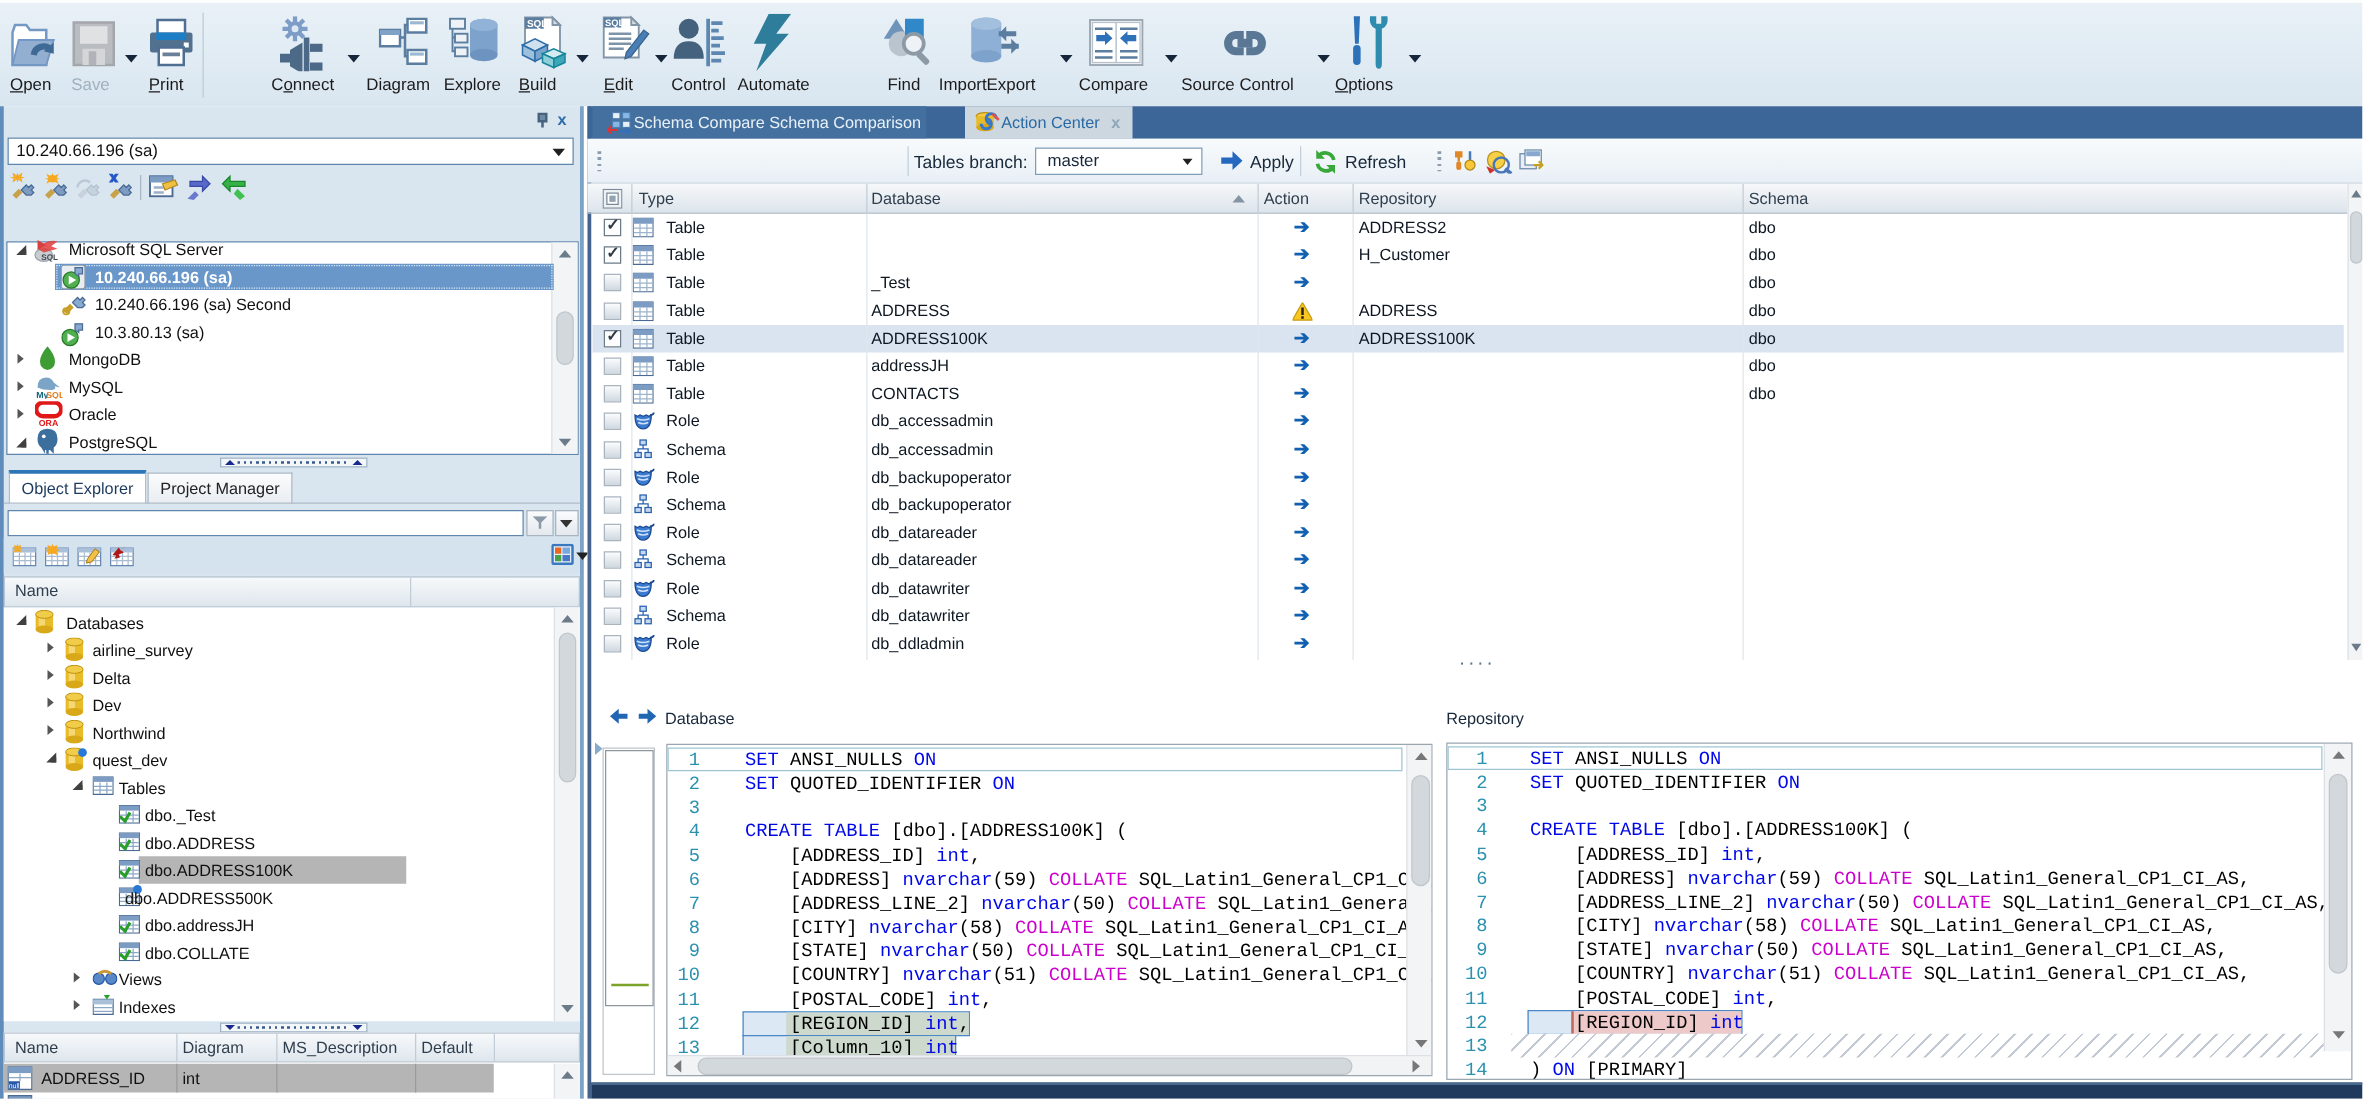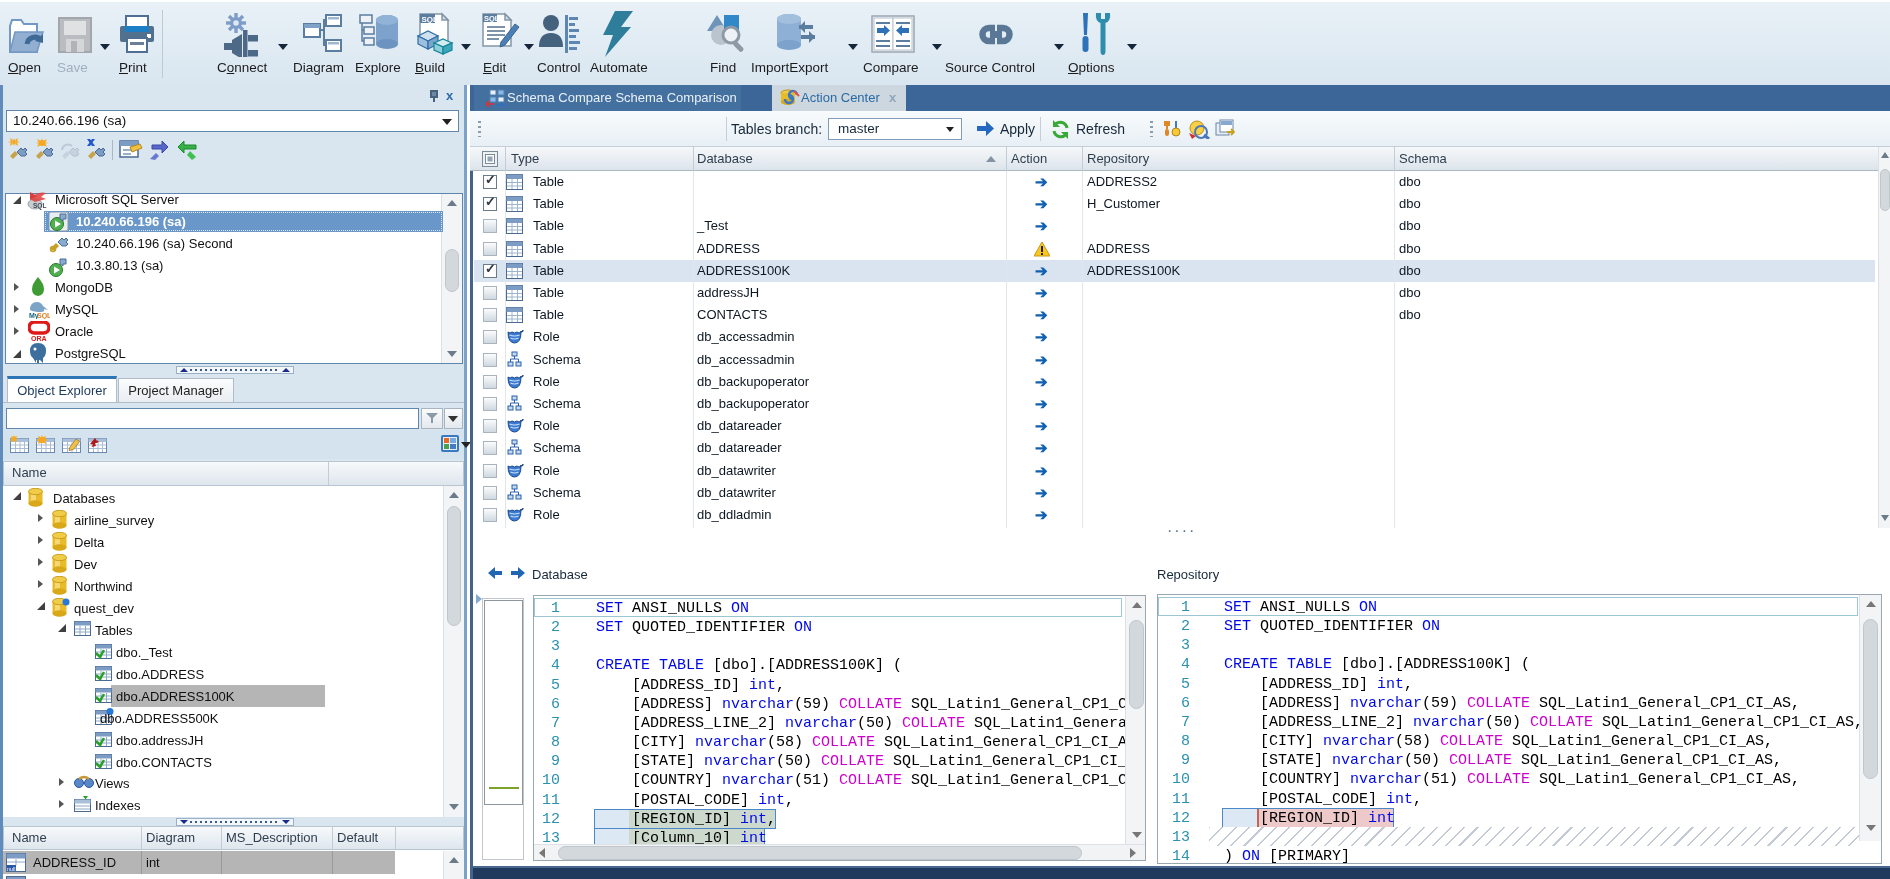--- a/index.html
+++ b/index.html
@@ -605,21 +605,21 @@
           <rect x="0.5" y="2.5" width="16" height="14" fill="#fff" stroke="#4a6a94" stroke-width="1"></rect>
           <rect x="0.5" y="2.5" width="16" height="4" fill="#7c9cc4"></rect>
           <g stroke="#8ca8c8" stroke-width="1">
             <line x1="6" y1="7" x2="6" y2="16"></line>
             <line x1="11.5" y1="7" x2="11.5" y2="16"></line>
             <line x1="1" y1="10" x2="16" y2="10"></line>
             <line x1="1" y1="13" x2="16" y2="13"></line>
           </g>
           <path d="M1 11 L5 15 L9 8" stroke="#28a028" stroke-width="2.5" fill="none"></path>
         </svg>
-    <div class="ab treetxt" style="left:116px;top:670px">dbo.CONTACTS</div>
+    <div class="ab treetxt" style="left:116px;top:670px">dbo.COLLATE</div>
     <div class="ab col" style="left:59px;top:693px"></div>
     <svg class="ab" style="left:74px;top:690px" width="20" height="14" viewBox="0 0 20 14">
           <circle cx="5" cy="8" r="4.5" fill="#5888c8" stroke="#2858a8" stroke-width="1"></circle>
           <circle cx="15" cy="8" r="4.5" fill="#5888c8" stroke="#2858a8" stroke-width="1"></circle>
           <path d="M5 4 Q10 0 15 4" stroke="#c89838" stroke-width="2.5" fill="none"></path>
         </svg>
     <div class="ab treetxt" style="left:95px;top:691px">Views</div>
     <div class="ab col" style="left:59px;top:715px"></div>
     <svg class="ab" style="left:74px;top:711px" width="18" height="16" viewBox="0 0 18 16">
           <rect x="0.5" y="3.5" width="16" height="12" fill="#fff" stroke="#4a6a94" stroke-width="1"></rect>

